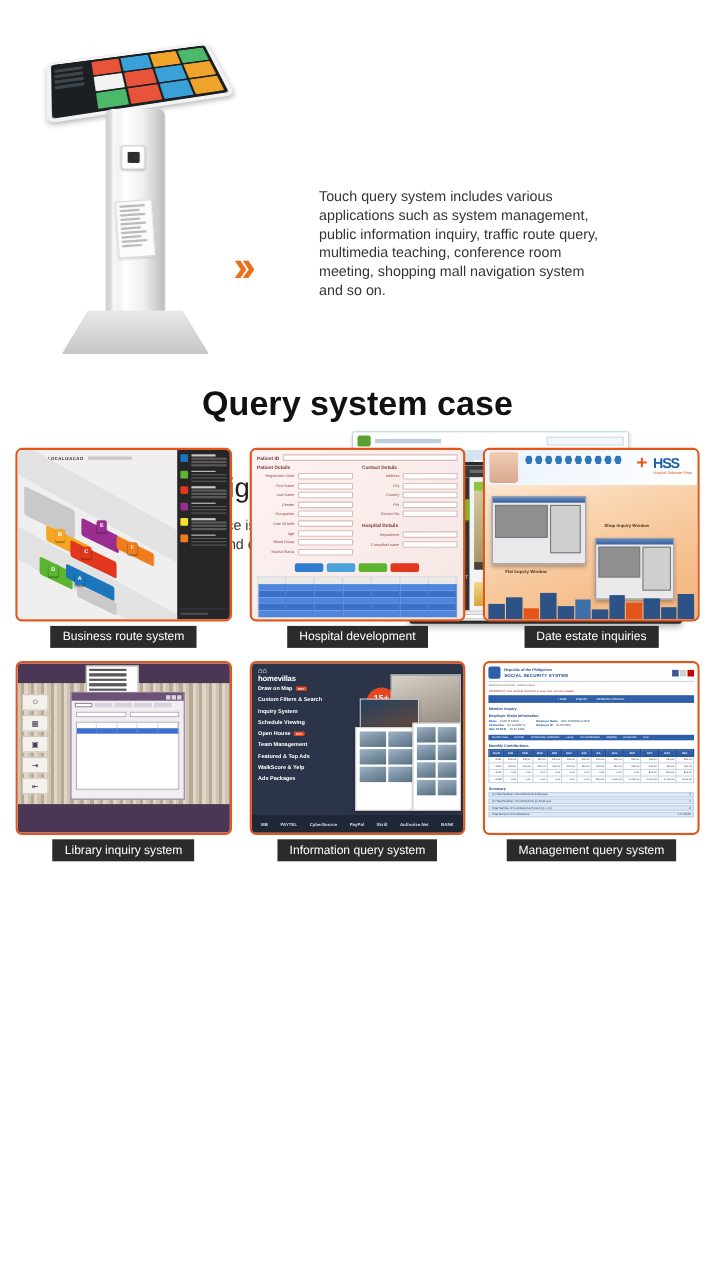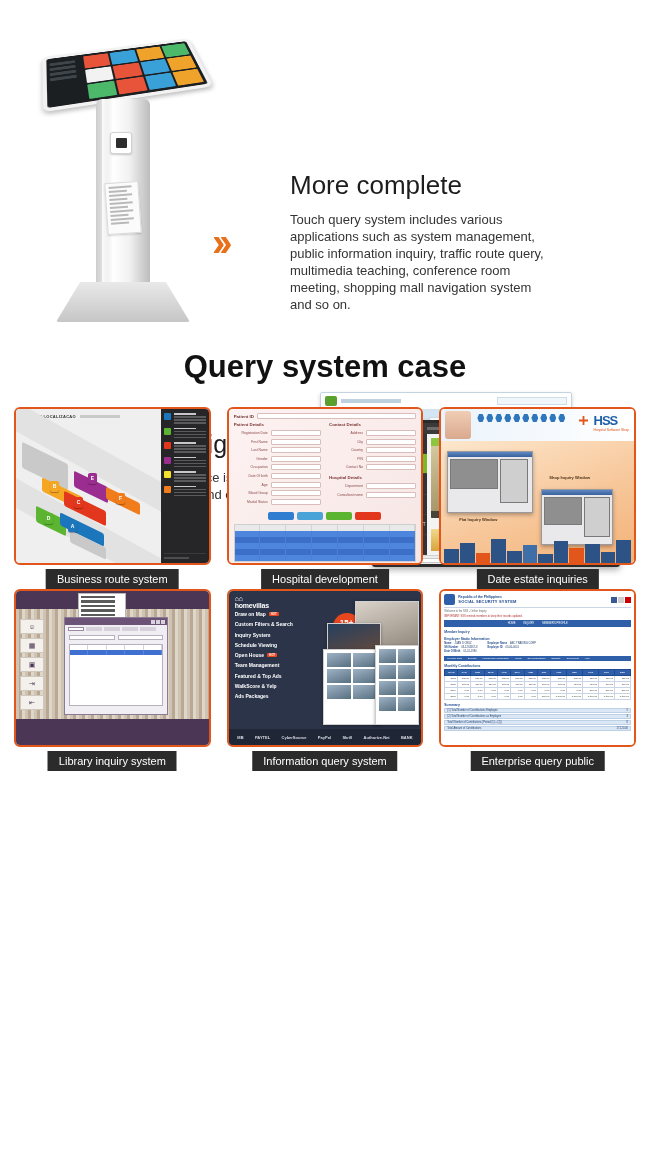--- a/index.html
+++ b/index.html
@@ -167,21 +167,21 @@
   .card-case { position:relative; }
   .thumb {
     height:158px; border:2px solid #e2561c; border-radius:6px;
     overflow:hidden; background:#fff; position:relative;
   }
   .caption {
     position:absolute; left:50%; transform:translateX(-50%);
     bottom:-24px; background:#2b2b2b; color:#ffffff;
     font-size:11px; padding:4px 11px; white-space:nowrap;
   }
-  .card-case { margin-bottom:14px; }
+  .card-case { margin-bottom:26px; }
 
   
   .t1 { display:flex; height:100%; }
   .t1 .map { flex:1; background:#efefef; position:relative; overflow:hidden; }
   .t1 .head { position:absolute; left:6px; top:5px; display:flex; align-items:center; gap:4px; font-size:4px; color:#333; }
   .t1 .head b { font-weight:bold; letter-spacing:.3px; }
   .t1 .head i { display:block; width:40px; height:3px; background:#c9c9c9; }
   .t1 .road {
     position:absolute; width:230px; height:26px; background:#e2e2e2;
     transform:rotate(29deg);
@@ -364,21 +364,20 @@
         <i></i>
         <i></i>
         <i></i>
     </div>
     <div class="base"></div>
   </div>
 
   <div class="chev chev-right">››</div>
 
   <div class="blurb blurb-right">
-    <h3>More complete</h3>
     <p>Touch query system includes various applications such as system management, public information inquiry, traffic route query, multimedia teaching, conference room meeting, shopping mall navigation system and so on.</p>
   </div>
 </div>
 
 <div>
   <div class="blurb blurb-left">
     <h3>User friendly design</h3>
     <p>The structure is clear, the interface is beautiful, the operation is easy and easy, and a touch can be touched</p>
   </div>
   <div class="chev chev-left">‹‹</div>
@@ -1078,16 +1077,16 @@
                 <span>8</span>
               </div>
               <div class="sumrow">
                 <span>Total Amount of Contributions</span>
                 <span>17,120.00</span>
               </div>
             </div>
         </div>
       </div>
     </div>
-    <div class="caption">Enterprise query public</div>
+    <div class="caption">Management query system</div>
   </div>
 
 </div>
 
 </body></html>

